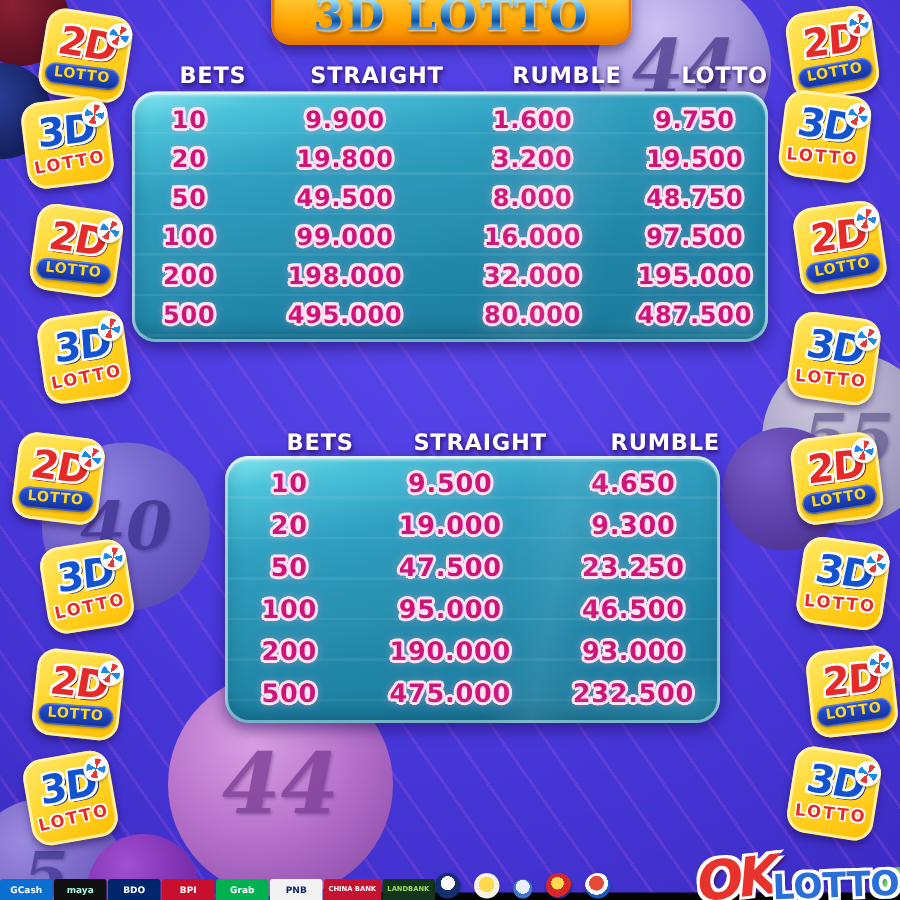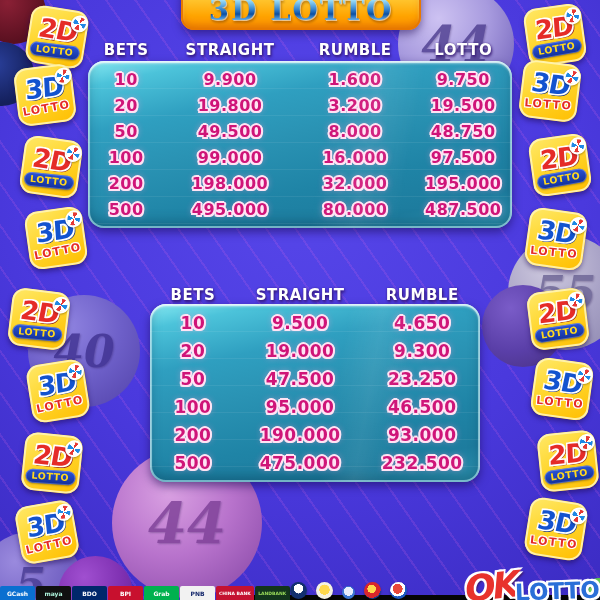--- a/index.html
+++ b/index.html
@@ -73,21 +73,21 @@
   .banner2d{left:185px;top:238px;width:236px;height:44px;}
   .banner-text{font-family:"DejaVu Serif",serif;font-weight:bold;font-size:29px;letter-spacing:2px;
     background:linear-gradient(180deg,#eafaff 0%,#9adcf6 22%,#2e7ecb 50%,#0d4fa0 62%,#5aa8e8 78%,#cfeeff 100%);
     -webkit-background-clip:text;background-clip:text;color:transparent;
     filter:drop-shadow(1px 1px 0 rgba(255,255,255,.55)) drop-shadow(1px 2px 1px rgba(120,60,0,.55));}
   .banner3d .banner-text{transform:translateY(3px);}
 
   
   .thead{position:absolute;display:grid;color:#fff;font-weight:bold;font-size:15px;z-index:5;letter-spacing:.5px;
     text-shadow:1px 2px 3px rgba(50,20,110,.95), 0 0 2px rgba(50,20,110,.6);}
-  .thead div{text-align:center;}
+  .thead div{text-align:right;}
   .thead3d{left:88px;top:41px;width:424px;grid-template-columns:18% 31% 28% 23%;}
   .thead2d{left:150px;top:286px;width:330px;grid-template-columns:26% 39% 35%;}
   .panel{position:absolute;border-radius:16px;z-index:3;display:flex;flex-direction:column;justify-content:space-around;
     padding:5px 0;box-sizing:border-box;
     background:linear-gradient(168deg,#86e9f2 0%,#4cc3da 10%,#2f9fc0 28%,#2a93b4 45%,#1f84a6 68%,#1d7c9e 85%,#2e95b2 100%);
     box-shadow: inset 0 2px 3px rgba(255,255,255,.85), inset 0 0 0 2px rgba(190,240,250,.55), inset 0 -6px 12px rgba(0,45,70,.35), 0 4px 10px rgba(25,10,80,.55);}
   .panel::before{content:"";position:absolute;inset:0;border-radius:16px;pointer-events:none;
     background:repeating-linear-gradient(180deg, rgba(255,255,255,.07) 0 1.5px, transparent 1.5px 27px),
                linear-gradient(100deg, transparent 55%, rgba(255,255,255,.08) 65%, transparent 75%);}
   .panel3d{left:88px;top:61px;width:424px;height:167px;}

